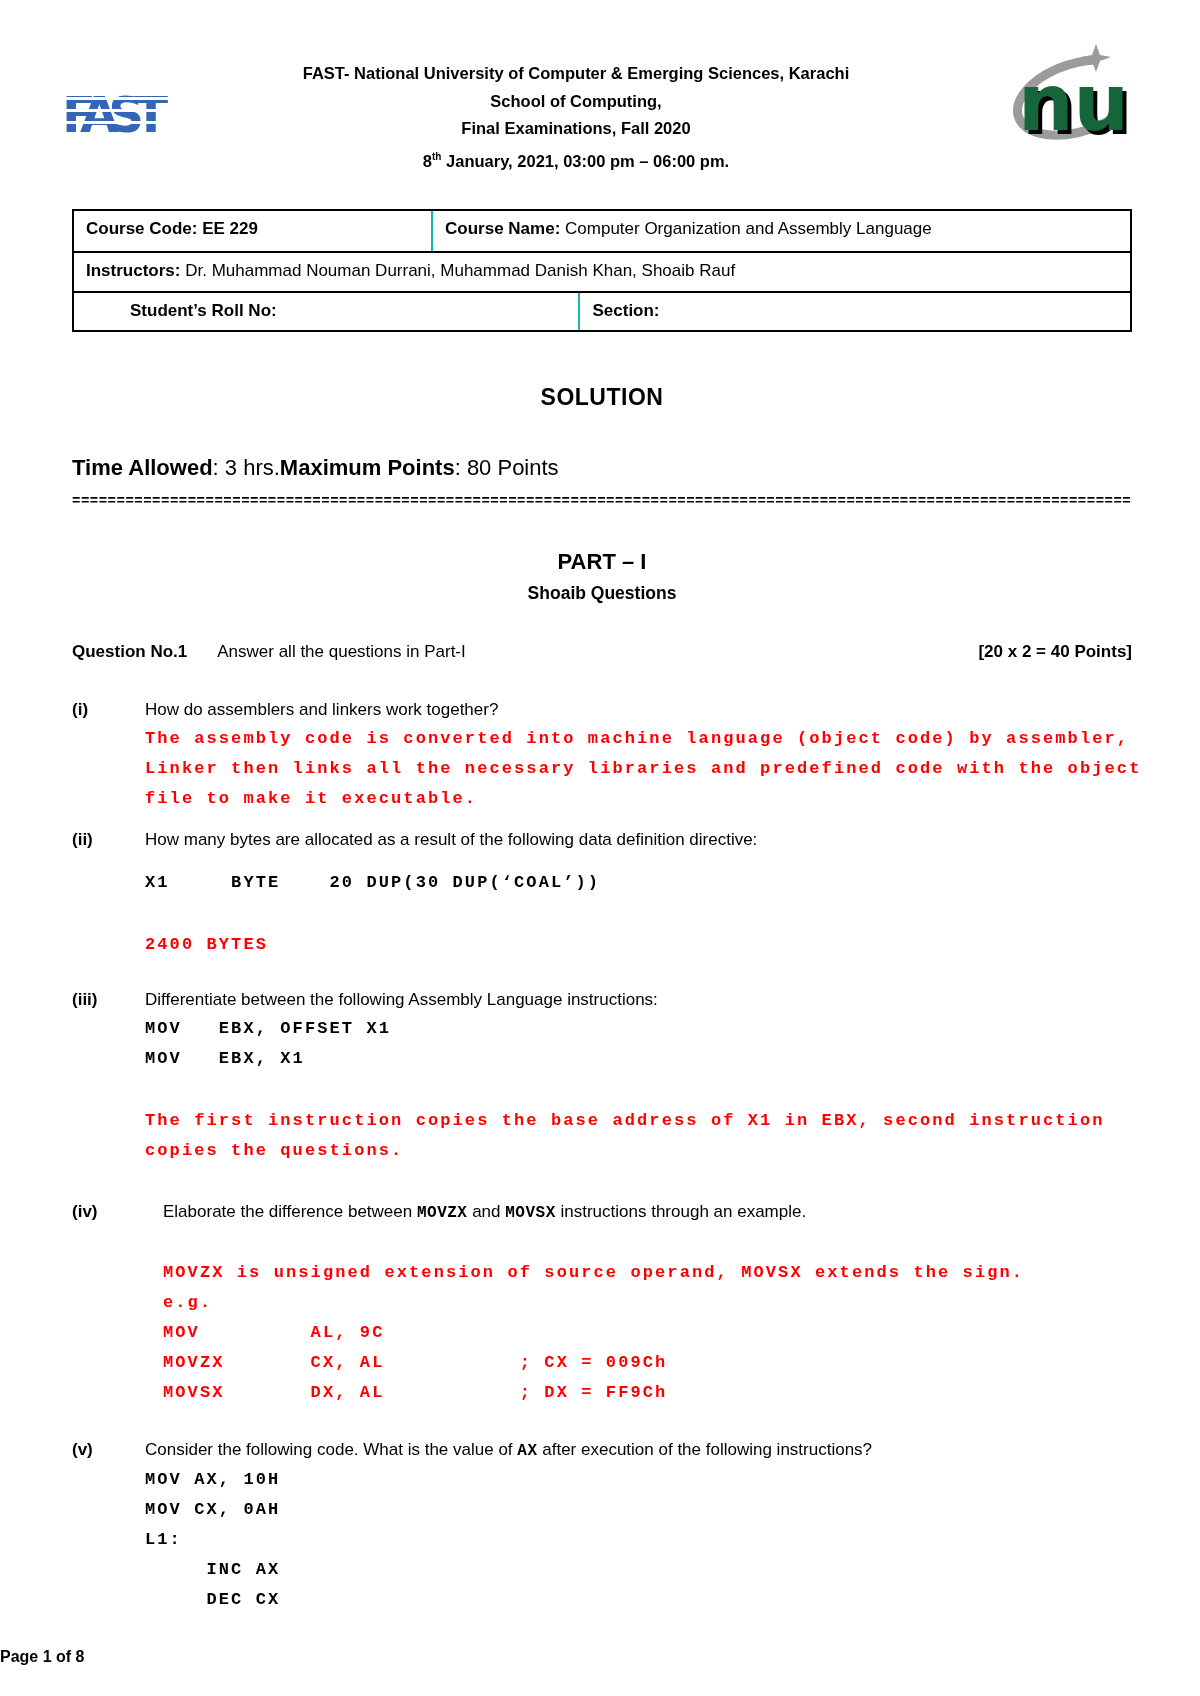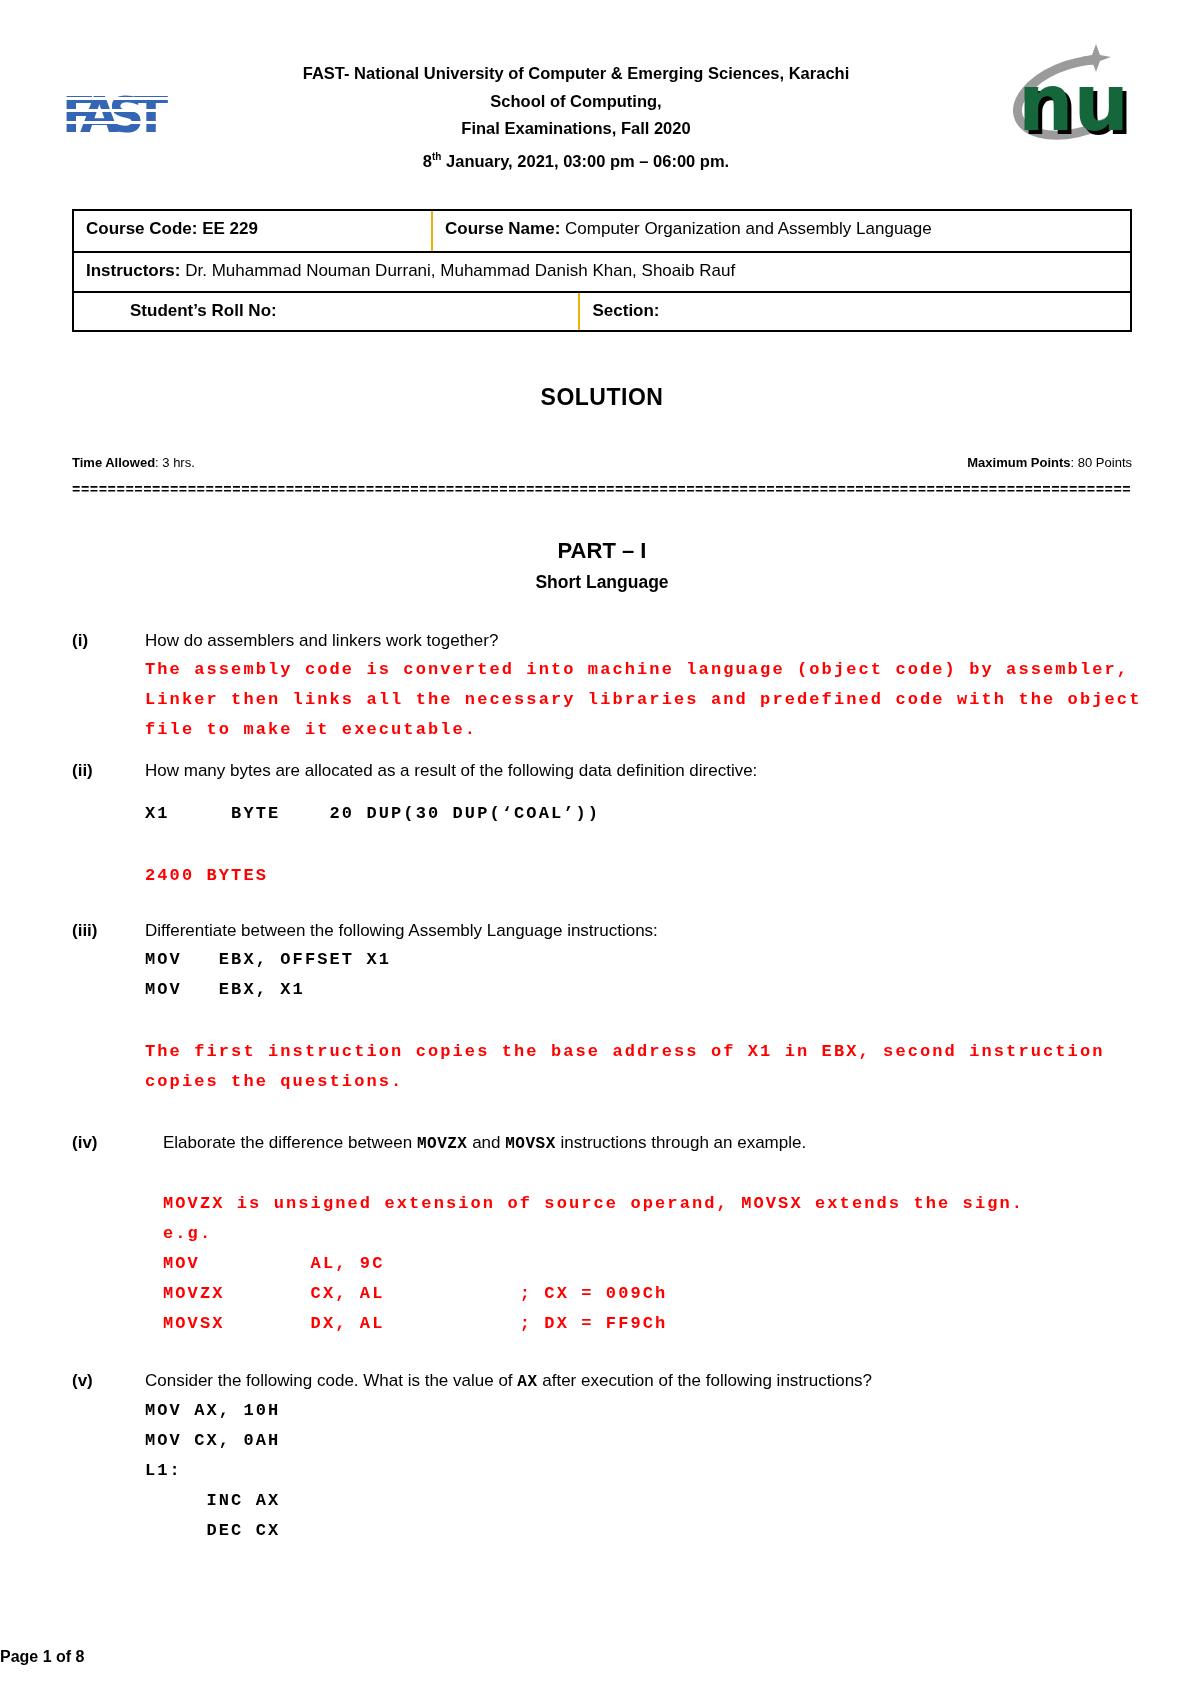--- a/index.html
+++ b/index.html
@@ -15,30 +15,30 @@
   .fast-logo { width:112px; height:78px; margin-top:26px; flex:0 0 auto; }
   .header-center { flex:1 1 auto; text-align:center; padding-top:12px; }
   .h-line { font-weight:bold; font-size:16.5px; line-height:27.5px; }
   .nu-logo { width:152px; height:104px; margin-top:-6px; flex:0 0 auto; }
   sup.th { font-size:10px; vertical-align:super; }
   
   .info-table { margin-top:34px; border:2px solid #000; }
   .it-row { display:flex; border-bottom:2px solid #000; }
   .it-row:last-child { border-bottom:none;padding-left:44px; }
   .it-cell { padding:8px 12px 4px 12px; font-size:17px; min-height:40px; }
-  .it-cell.bd { border-right:2px solid #eab308; }
+  .it-cell.bd { border-right:2px solid #14b8a6; }
   .row1 .c1 { width:34%; }
   .row1 .c2 { width:66%; }
   .row2 .c1 { width:100%; min-height:38px; }
   .row3 .c1 { width:45.7%; min-height:37px; }
   .row3 .c2 { width:54.3%; min-height:37px; }
   .lbl { font-weight:bold; }
   
   .solution { text-align:center; font-size:23px; font-weight:bold; margin-top:52px; letter-spacing:0.5px; }
-  .meta-row { display:flex; justify-content:space-between; margin-top:44px; font-size:13px; }
+  .meta-row { display:flex; margin-top:44px; font-size:22px; }
   .divider { margin-top:12px; font-family:"Liberation Mono", monospace; font-weight:bold;
              font-size:14px; white-space:nowrap; overflow:hidden; letter-spacing:0.5px; }
   .part-title { text-align:center; font-size:22px; font-weight:bold; margin-top:40px; }
   .part-sub { text-align:center; font-size:17.5px; font-weight:bold; margin-top:8px; }
   .q1-row { display:flex; margin-top:38px; font-size:17px; align-items:baseline; }
   .q1-label { font-weight:bold; }
   .q1-text { margin-left:30px; }
   .q1-points { margin-left:auto; font-weight:bold; }
   
   .item { display:flex; }
@@ -125,22 +125,27 @@
   <div class="solution">SOLUTION</div>
 
   <div class="meta-row">
     <div><span class="lbl">Time Allowed</span><span>: 3 hrs.</span></div>
     <div><span class="lbl">Maximum Points</span><span>: 80 Points</span></div>
   </div>
 
   <div class="divider">================================================================================================================================</div>
 
   <div class="part-title">PART – I</div>
-  <div class="part-sub">Short Language</div>
-
+  <div class="part-sub">Shoaib Questions</div>
+
+  <div class="q1-row">
+    <span class="q1-label">Question No.1</span>
+    <span class="q1-text">Answer all the questions in Part-I</span>
+    <span class="q1-points">[20 x 2 = 40 Points]</span>
+  </div>
 
   <div class="item mt-i">
     <div class="item-num">(i)</div>
     <div class="item-body">
       <div class="q-text">How do assemblers and linkers work together?</div>
       <div class="mono red">The assembly code is converted into machine language (object code) by assembler,</div>
       <div class="mono red">Linker then links all the necessary libraries and predefined code with the object</div>
       <div class="mono red">file to make it executable.</div>
     </div>
   </div>

